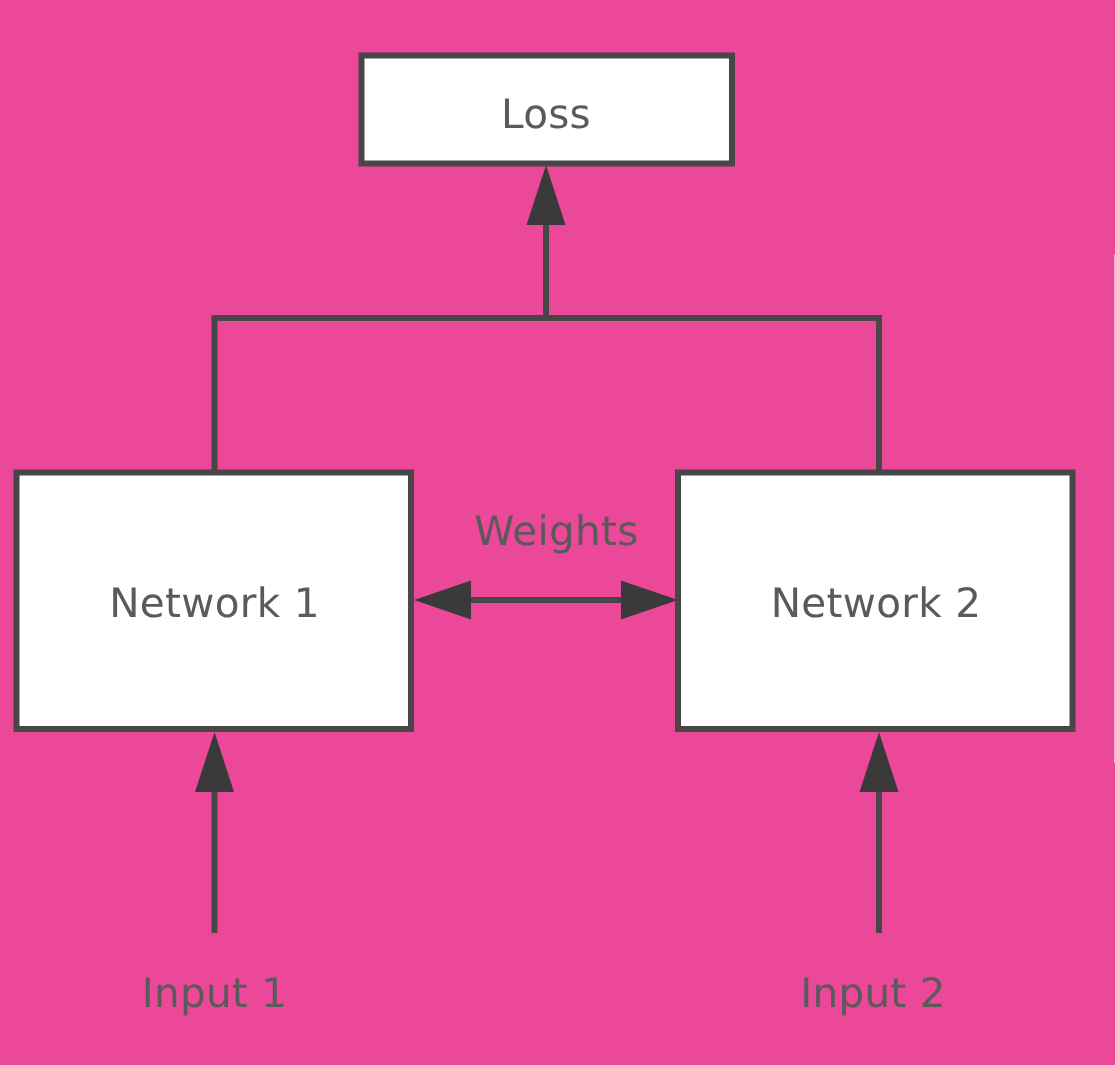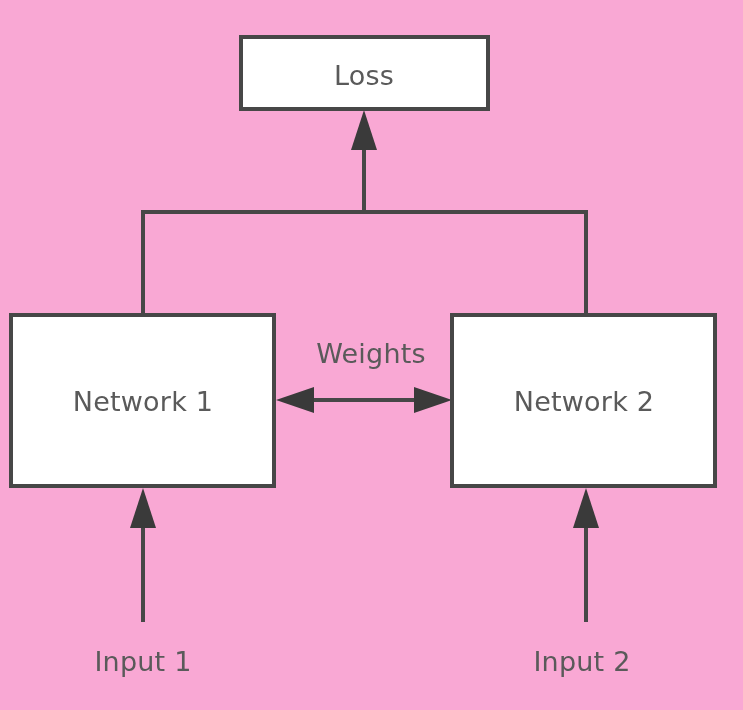--- a/index.html
+++ b/index.html
@@ -4,21 +4,21 @@
 <style>
   html, body {
     margin: 0;
     padding: 0;
     background: #ffffff;
   }
   #canvas {
     position: relative;
     width: 743px;
     height: 710px;
-    background: #f9a8d4;
+    background: #ec4899;
     overflow: hidden;
     font-family: "DejaVu Sans", "Liberation Sans", sans-serif;
   }
   #diagram-svg {
     position: absolute;
     left: 0;
     top: 0;
     width: 743px;
     height: 710px;
   }

